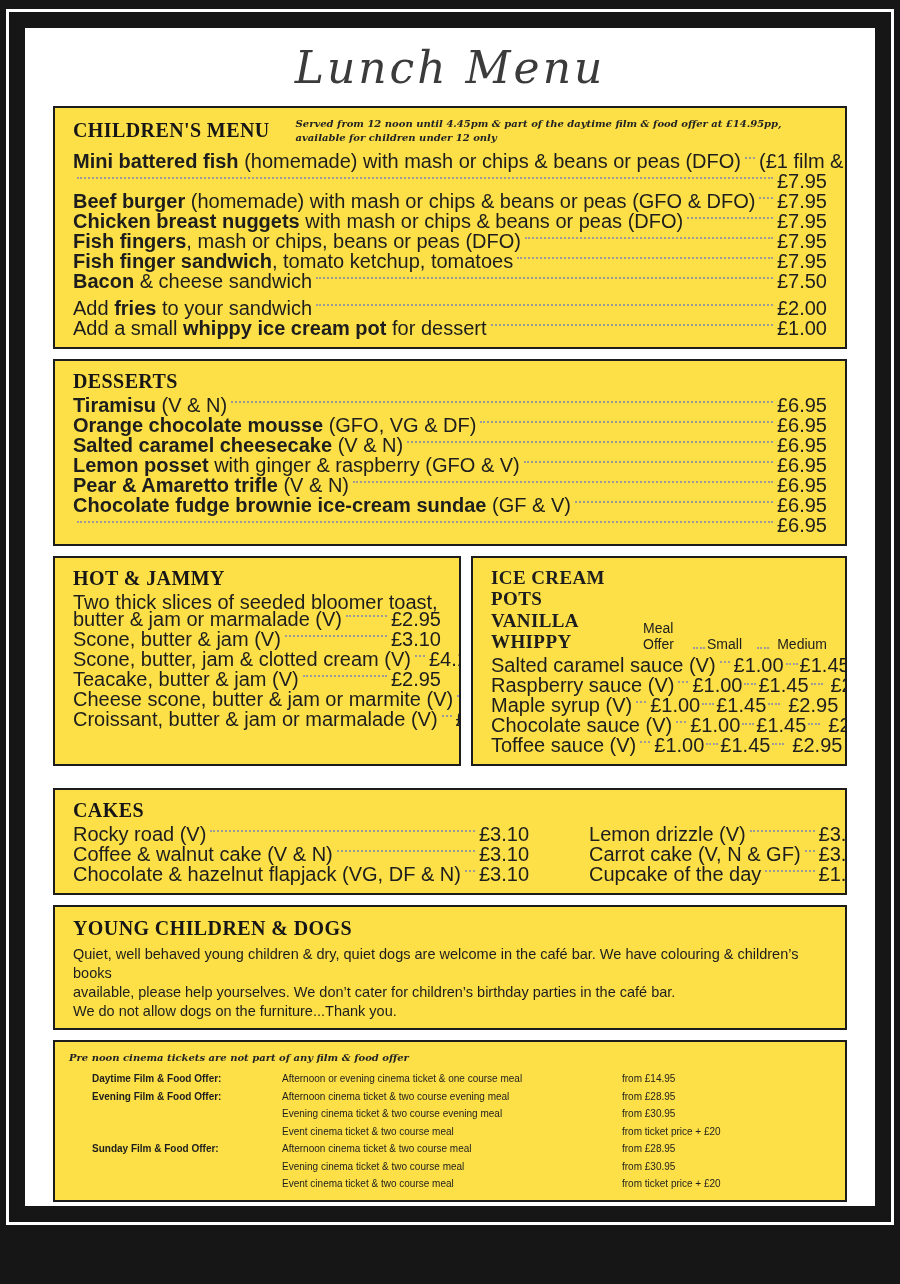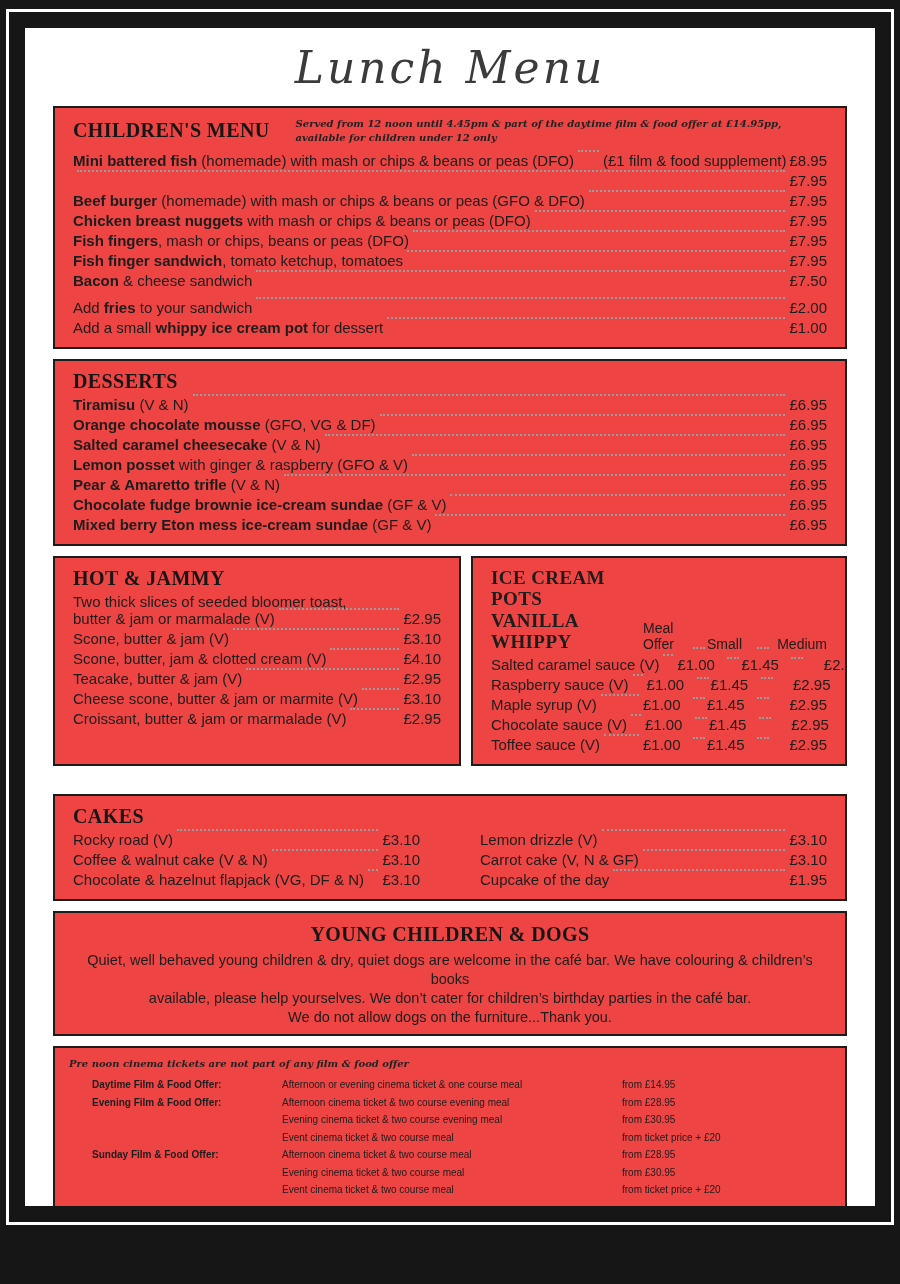--- a/index.html
+++ b/index.html
@@ -23,21 +23,21 @@
   .page-title {
     height:78px;
     display:flex; align-items:center; justify-content:center;
     font-family:"DejaVu Serif", serif;
     font-style:italic; font-weight:400;
     font-size:44px; letter-spacing:3px;
     color:#3b3b3b;
   }
   .box {
     border:2px solid #1c1c1c;
-    background:#ef4444;
+    background:#fde047;
     padding:9px 18px 7px 18px;
     margin-bottom:10px;
     overflow:hidden;
   }
   .sec-title {
     font-family:"Liberation Serif", serif;
     font-weight:700;
     font-size:20px;
     letter-spacing:0.4px;
     color:#161616;
@@ -47,59 +47,59 @@
   .script-note {
     font-family:"DejaVu Serif", serif;
     font-style:italic; font-weight:700;
     font-size:10px; line-height:1.4;
     color:#222;
   }
   .sec-head { display:flex; gap:26px; align-items:flex-start; margin-bottom:8px; }
   .sec-head .sec-title { margin-bottom:0; padding-top:2px; }
 
   .row {
-    display:flex; align-items:flex-start;
-    font-size:15px; line-height:16px;
+    display:flex; align-items:center;
+    font-size:20px; line-height:16px;
     margin-bottom:4px;
     white-space:nowrap;
   }
   .it b { font-weight:700; }
   .lead {
     flex:1 1 auto; min-width:10px;
     border-bottom:2px dotted #9b9b9b;
     margin:0 4px;
     transform:translateY(-3px);
   }
   .price { white-space:nowrap; }
   .note { margin-right:3px; }
   .gap { height:7px; }
 
   .twocol { display:flex; gap:10px; margin-bottom:10px; }
-  .twocol .box { margin-bottom:18px; }
+  .twocol .box { margin-bottom:12px; }
   .box-hot { width:408px; flex:0 0 408px; }
   .box-whippy { flex:1 1 auto; }
 
   .w-head { display:flex; margin-bottom:5px; }
   .w-title {
     flex:1 1 auto;
     font-family:"Liberation Serif", serif;
     font-weight:700; font-size:19px; line-height:1.12;
     letter-spacing:0.4px;
   }
   .w-cols { display:flex; align-items:flex-end; font-size:14px; }
   .c1 { flex:0 0 48px; }
   .c2 { flex:0 0 48px; }
   .c3 { flex:0 0 56px; text-align:right; }
   .ml  { flex:0 0 12px; border-bottom:2px dotted #9b9b9b; margin:0 2px 3px 2px; }
   .row .c1, .row .c2, .row .c3 { white-space:nowrap; }
 
   .cake-cols { display:flex; gap:60px; }
   .cake-col { flex:1 1 0; }
 
-  .box-young { text-align:center; padding-top:10px; }
+  .box-young { padding-top:10px; }
   .box-young .sec-title { margin-bottom:5px; }
   .young-line { font-size:14.5px; line-height:19px; }
 
   .box-film { padding-left:14px; padding-right:14px; }
   .film-head { display:flex; align-items:baseline; gap:22px; margin-bottom:5px; }
   .frow { display:flex; font-size:10px; line-height:17.5px; white-space:nowrap;margin-left:23px; }
   .fl { flex:0 0 190px; font-weight:700; }
   .fd { flex:0 0 340px; }
   .fp { flex:1 1 auto; }
 </style>
@@ -192,21 +192,20 @@
       <span class="it"><b>Pear &amp; Amaretto trifle</b><span> (V &amp; N)</span></span>
       <span class="lead"></span>
       <span class="price">£6.95</span>
     </div>
     <div class="row">
       <span class="it"><b>Chocolate fudge brownie ice-cream sundae</b><span> (GF &amp; V)</span></span>
       <span class="lead"></span>
       <span class="price">£6.95</span>
     </div>
     <div class="row">
-      <span class="it"><b>Mixed berry Eton mess ice-cream sundae</b><span> (GF &amp; V)</span></span>
       <span class="lead"></span>
       <span class="price">£6.95</span>
     </div>
   </section>
 
   <div class="twocol">
     <section class="box box-hot">
       <h2 class="sec-title">HOT &amp; JAMMY</h2>
       <div>
         <div class="row" style="margin-bottom:1px;">

